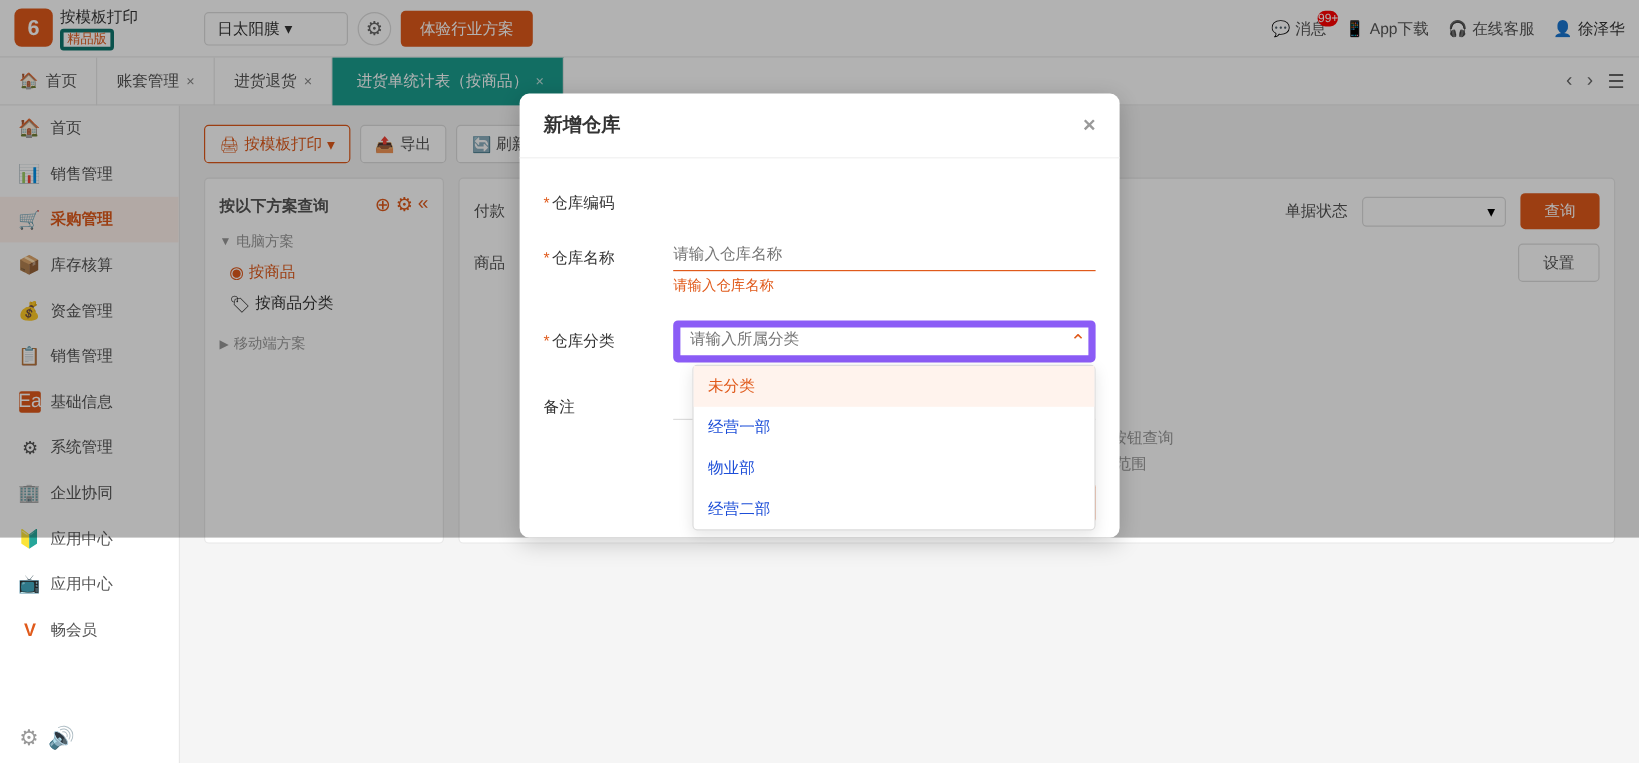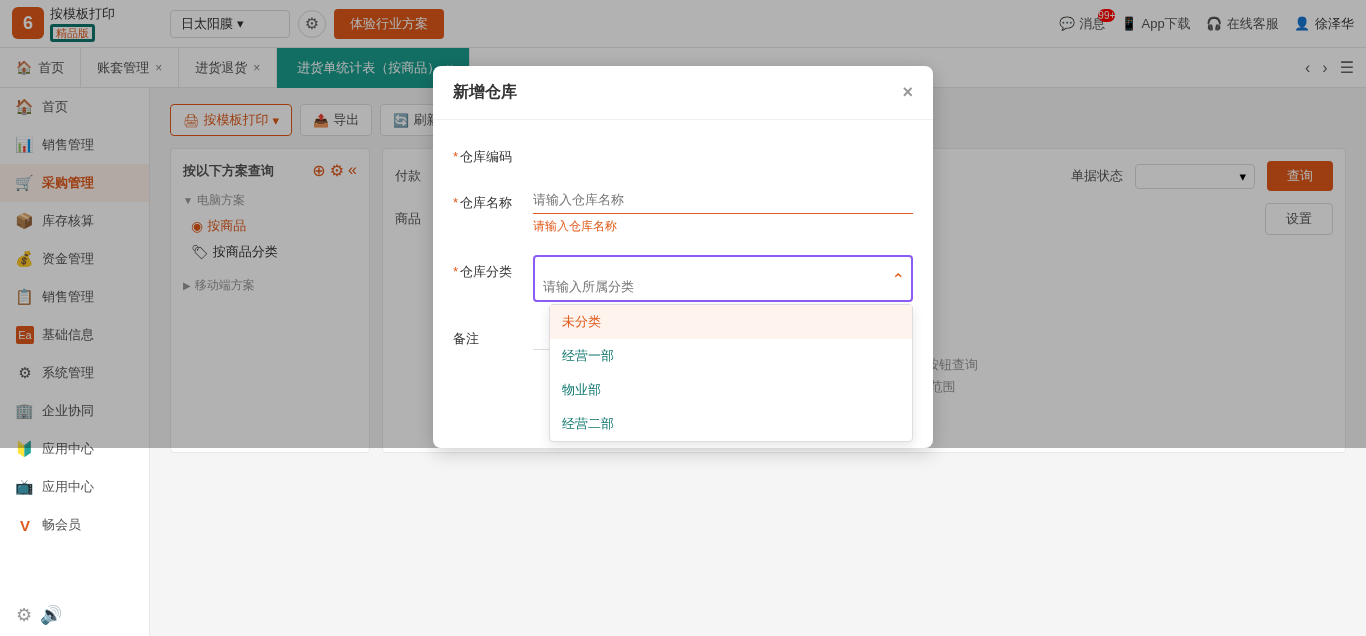--- a/index.html
+++ b/index.html
@@ -149,47 +149,47 @@
     .dialog {
       background: #fff; border-radius: 8px; width: 500px;
       box-shadow: 0 4px 20px rgba(0,0,0,0.2); position: relative; overflow: visible;
     }
     .dialog-header {
       display: flex; align-items: center; justify-content: space-between;
       padding: 16px 20px; border-bottom: 1px solid #f0f0f0; font-size: 16px; font-weight: bold; color: #333;
     }
     .dialog-close { font-size: 18px; cursor: pointer; color: #999; }
     .dialog-body { padding: 20px; }
-    .form-row { display: flex; align-items: flex-start; margin-bottom: 20px; }
+    .form-row { display: flex; align-items: flex-start; margin-bottom: 20px; gap: 28px; }
     .form-label { width: 80px; font-size: 13px; color: #333; padding-top: 8px; flex-shrink: 0; position: relative; }
     .form-label.required::before { content: '*'; color: #e05a1b; margin-right: 2px; }
     .form-control { flex: 1; }
     .form-input {
       width: 100%; border: none; border-bottom: 1px solid #ddd; padding: 6px 0;
       font-size: 13px; outline: none; color: #333;
     }
     .form-input.error { border-bottom-color: #e05a1b; }
     .error-msg { color: #e05a1b; font-size: 12px; margin-top: 4px; }
     .form-select-wrapper { position: relative; }
     .form-select-input {
-      width: 100%; border: 2px solid #8b5cf6; border-radius: 4px; padding: 22px 30px 6px 8px;
+      width: 100%; border: 6px solid #8b5cf6; border-radius: 4px; padding: 2px 30px 6px 8px;
       font-size: 13px; outline: none; cursor: pointer; background: #fff;
       appearance: none;
     }
     .form-select-arrow {
       position: absolute; right: 8px; top: 50%; transform: translateY(-50%);
       color: #e05a1b; font-size: 16px; pointer-events: none;
     }
     .dropdown-list {
       position: absolute; top: 100%; left: 16px; right: 0;
       background: #fff; border: 1px solid #ddd; border-radius: 4px;
       box-shadow: 0 4px 12px rgba(0,0,0,0.1); z-index: 200; margin-top: 2px;
     }
     .dropdown-item {
-      padding: 8px 12px; font-size: 13px; color: #0f766e; cursor: pointer;
+      padding: 8px 12px; font-size: 13px; color: #1d4ed8; cursor: pointer;
     }
     .dropdown-item.selected { background: #fff3ed; color: #e05a1b; }
 
     .dialog-footer { display: flex; justify-content: flex-end; padding: 12px 20px; gap: 10px; }
     .btn-save {
       padding: 8px 20px; border: none; border-radius: 4px;
       background: #e05a1b; color: #fff; font-size: 13px; cursor: pointer;
     }
 
     .query-btn-group { display: flex; flex-direction: column; gap: 6px; }
@@ -294,21 +294,21 @@
     </div>
     <div class="sidebar-item">
       <span class="sidebar-icon">💰</span>
       <span>资金管理</span>
     </div>
     <div class="sidebar-item">
       <span class="sidebar-icon">📋</span>
       <span>销售管理</span>
     </div>
     <div class="sidebar-item">
-      <span class="sidebar-icon" style="font-size:11px;background:#e05a1b;color:#fff;padding:1px 3px;border-radius:2px;">Ea</span>
+      <span class="sidebar-icon" style="font-size:16px;background:#e05a1b;color:#fff;padding:1px 3px;border-radius:2px;">Ea</span>
       <span>基础信息</span>
     </div>
     <div class="sidebar-item">
       <span class="sidebar-icon">⚙</span>
       <span>系统管理</span>
     </div>
     <div class="sidebar-item">
       <span class="sidebar-icon">🏢</span>
       <span>企业协同</span>
     </div>

